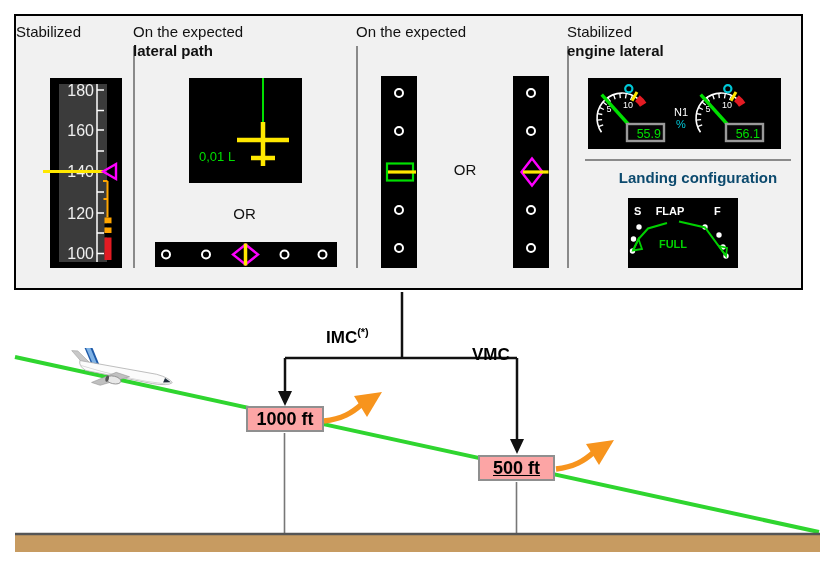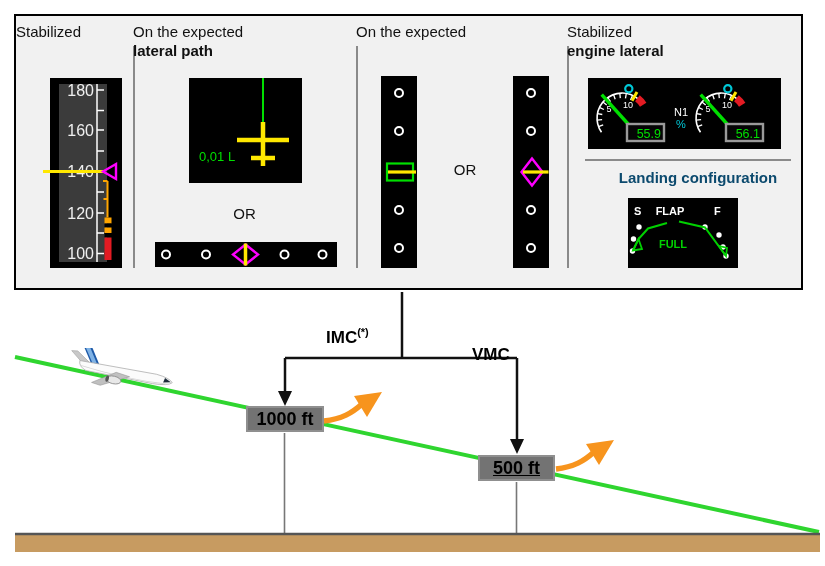--- a/index.html
+++ b/index.html
@@ -9,21 +9,21 @@
          background:#f1f1f1;border:2px solid #000;box-sizing:border-box;}
   .divider{position:absolute;width:2px;background:#8a8a8a;top:30px;height:222px;}
   .sec-hdr{position:absolute;top:6px;text-align:left;font-size:15px;color:#111;line-height:19px;}
   .sec-hdr .l2{font-weight:bold;}
   .vapp{font-weight:bold;font-size:16px;margin-left:3px;}
   .vapp-sub{font-weight:bold;font-size:9px;vertical-align:-3px;}
   .abs{position:absolute;}
   .or-label{position:absolute;font-size:15px;color:#111;text-align:center;}
   .hline{position:absolute;height:2px;background:#8a8a8a;}
   .landing-title{position:absolute;font-weight:bold;font-size:15px;color:#0c4a6e;text-align:center;margin-left:12px;}
-  .gate{position:absolute;width:78px;height:26px;background:#737373;border:2px solid #8f8f8f;
+  .gate{position:absolute;width:78px;height:26px;background:#fca5a5;border:2px solid #8f8f8f;
         box-sizing:border-box;text-align:center;font-weight:bold;font-size:18px;
         line-height:23px;color:#000;z-index:5;}
   .wxlabel{position:absolute;font-weight:bold;font-size:17px;color:#000;z-index:4;}
   .wxlabel sup{font-size:11px;}
   svg{display:block;}
 </style>
 </head>
 <body>
 
 <div class="stage">

